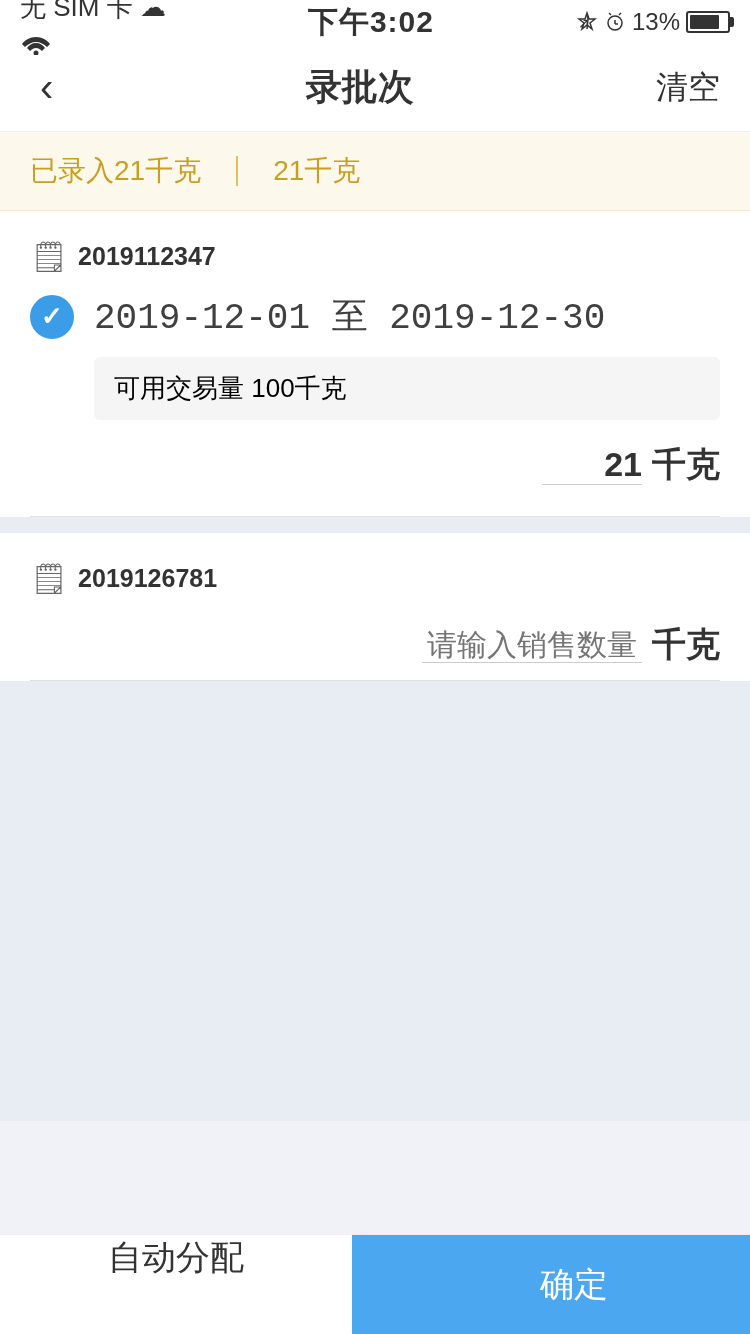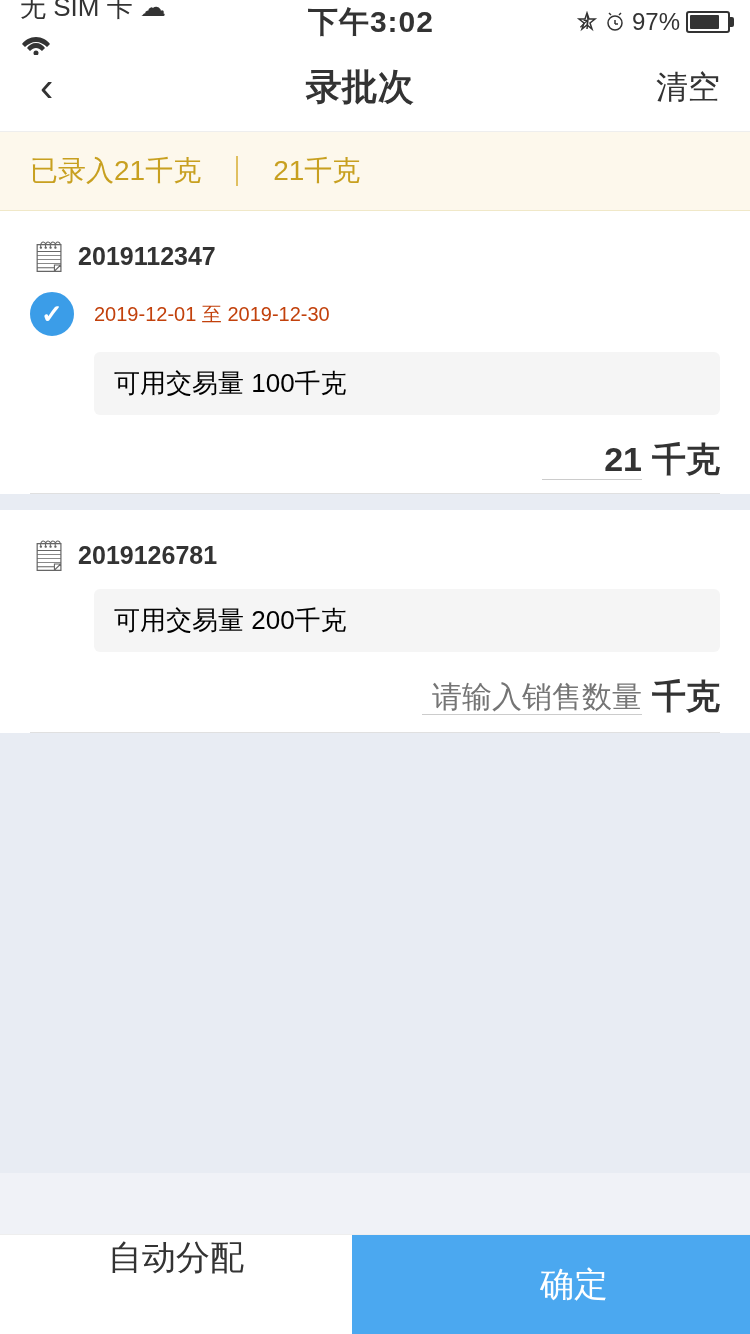--- a/index.html
+++ b/index.html
@@ -172,38 +172,39 @@
       background: #3b9de8;
       border-color: #3b9de8;
     }
     .radio-circle.checked::after {
       content: '✓';
       color: #fff;
       font-size: 26px;
       font-weight: bold;
     }
     .batch-date {
-      font-size: 20px;
-      color: #c2410c;
+      font-size: 36px;
+      color: #404040;
+      font-family: Liberation Mono, monospace;
     }
     .batch-availability {
       margin: 6px 30px 6px 94px;
       background: #f5f5f5;
       border-radius: 6px;
       padding: 14px 20px;
       font-size: 26px;
       color: #000000;
     }
 
     
     .quantity-row {
       display: flex;
       align-items: center;
       justify-content: flex-end;
-      padding: 16px 30px 10px 30px;
+      padding: 16px 30px 28px 30px;
       gap: 10px;
     }
     .quantity-input {
       border: none;
       border-bottom: 1px solid #ccc;
       font-size: 34px;
       font-weight: 600;
       color: #333;
       text-align: right;
       width: 100px;
@@ -233,21 +234,21 @@
       align-items: center;
       justify-content: flex-end;
       padding: 16px 30px 12px 30px;
       gap: 10px;
     }
     .quantity-placeholder-input {
       border: none;
       border-bottom: 1px solid #ccc;
       font-size: 30px;
       color: #ccc;
-      text-align: right;
+      text-align: center;
       width: 220px;
       background: transparent;
       outline: none;
     }
     .quantity-placeholder-unit {
       font-size: 34px;
       font-weight: 600;
       color: #333;
     }
 
@@ -310,21 +311,21 @@
       <path d="M11 3 L12 8 L11 18" fill="none" stroke="#333" stroke-width="1.5"></path>
       <text x="2" y="17" font-size="14" fill="#333">↗</text>
     </svg>
     <svg width="22" height="22" viewBox="0 0 22 22">
       <circle cx="11" cy="12" r="7" fill="none" stroke="#333" stroke-width="1.5"></circle>
       <line x1="11" y1="9" x2="11" y2="13" stroke="#333" stroke-width="1.5"></line>
       <line x1="11" y1="13" x2="14" y2="13" stroke="#333" stroke-width="1.5"></line>
       <line x1="7" y1="4" x2="5" y2="2" stroke="#333" stroke-width="1.5"></line>
       <line x1="15" y1="4" x2="17" y2="2" stroke="#333" stroke-width="1.5"></line>
     </svg>
-    <span>97%</span>
+    <span>13%</span>
     <div class="battery-icon">
       <div class="battery-fill"></div>
     </div>
   </div>
 </div>
 
 <div class="nav-bar">
   <span class="nav-back">‹</span>
   <span class="nav-title">录批次</span>
   <span class="nav-clear">清空</span>
@@ -356,21 +357,20 @@
     <div class="quantity-separator"></div>
   </div>
 
   <div class="section-divider"></div>
 
   <div class="batch-card">
     <div class="batch-header">
       <span class="batch-icon">🗒</span>
       <span class="batch-id">2019126781</span>
     </div>
-    <div class="batch-availability">可用交易量 200千克</div>
 
     <div class="quantity-placeholder-row">
       <input class="quantity-placeholder-input" type="text" placeholder="请输入销售数量" style="">
       <span class="quantity-placeholder-unit">千克</span>
     </div>
     <div class="quantity-separator"></div>
   </div>
 
   <div class="empty-area"></div>
 

